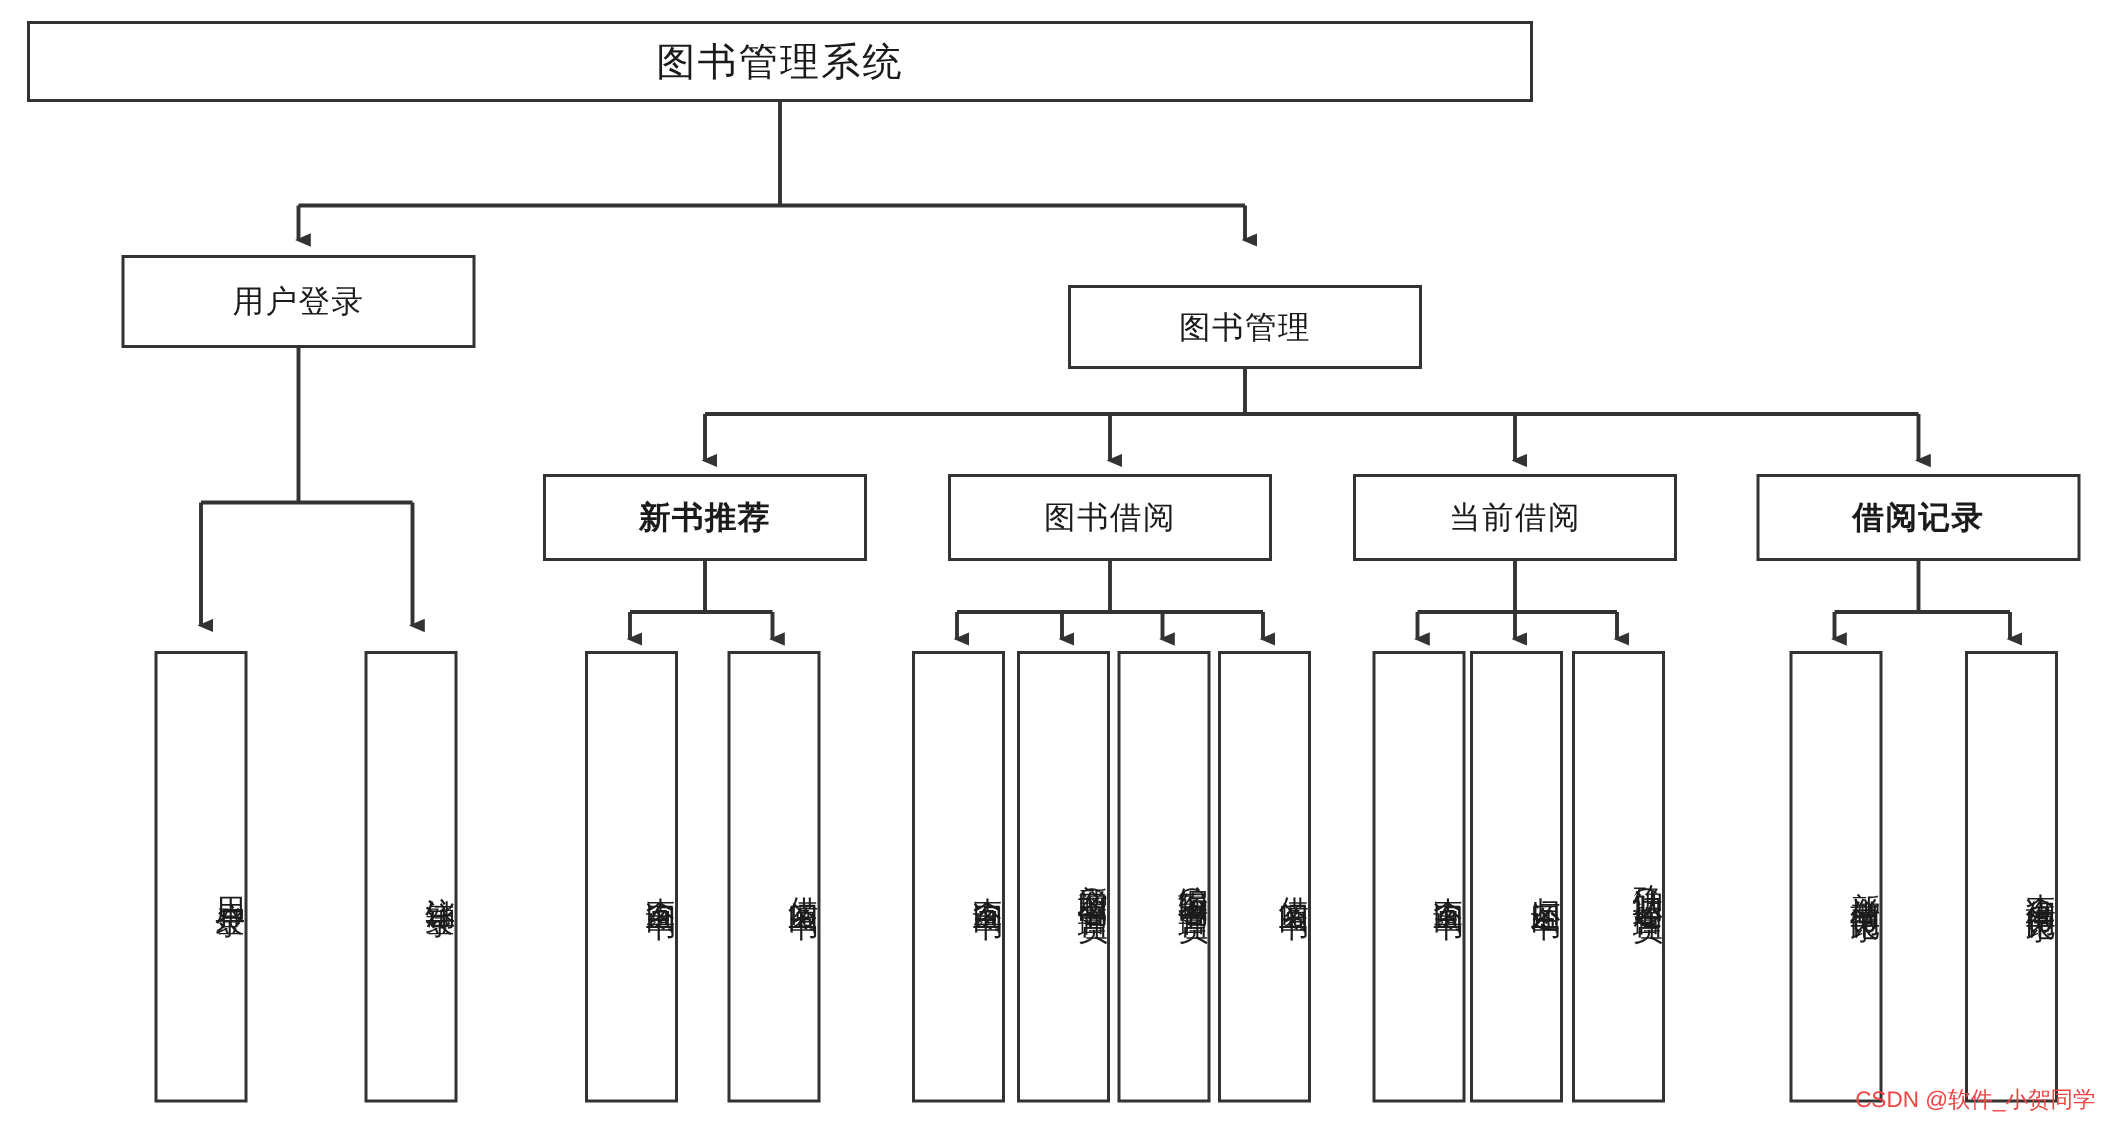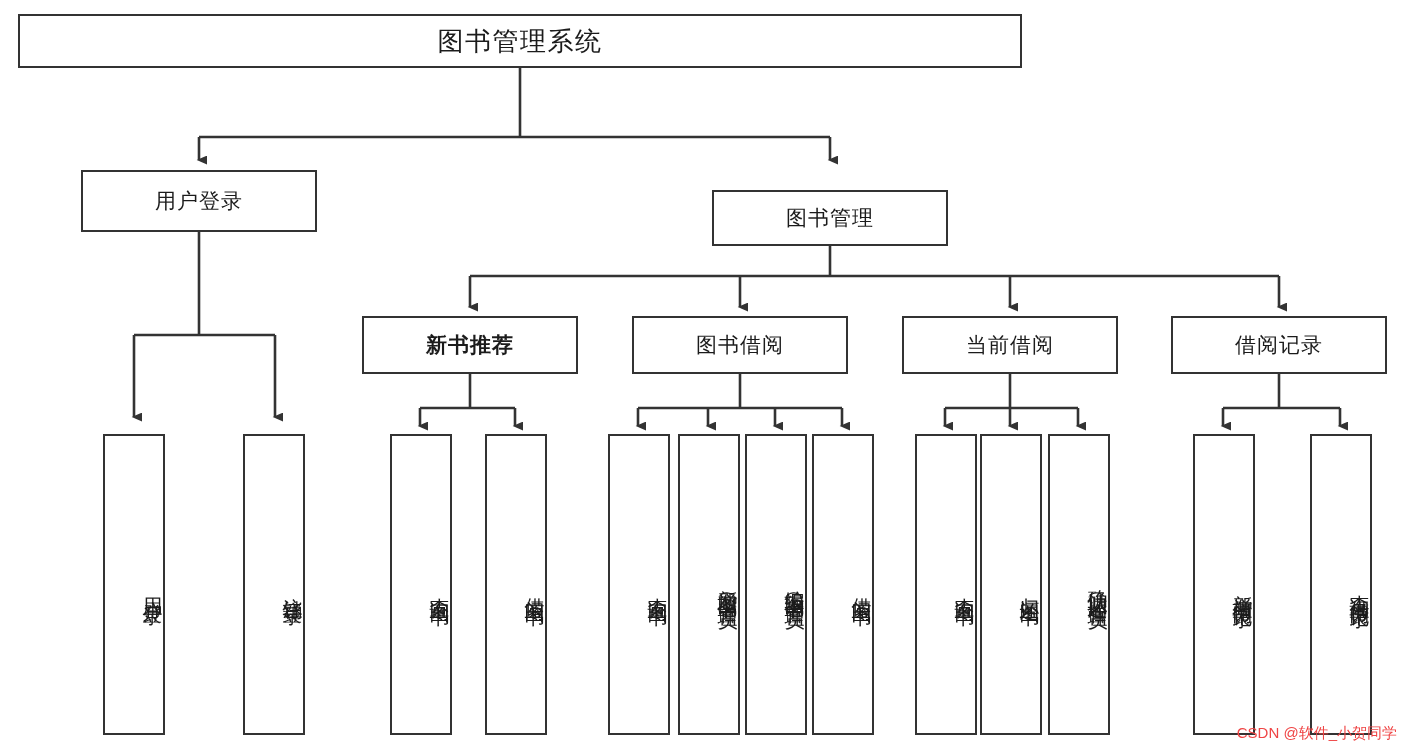--- a/index.html
+++ b/index.html
@@ -125,21 +125,21 @@
   </svg>
 
   <div class="node title" style="left:18px; top:14px; width:1004px; height:54px;">图书管理系统</div>
 
   <div class="node horiz" style="left:81px; top:170px; width:236px; height:62px;">用户登录</div>
   <div class="node horiz" style="left:712px; top:170px; width:236px; height:56px;margin-top:20px;">图书管理</div>
 
   <div class="node horiz" style="left:362px; top:316px; width:216px; height:58px;font-weight:bold;">新书推荐</div>
   <div class="node horiz" style="left:902px; top:316px; width:216px; height:58px;">当前借阅</div>
   <div class="node horiz" style="left:632px; top:316px; width:216px; height:58px;">图书借阅</div>
-  <div class="node horiz" style="left:1171px; top:316px; width:216px; height:58px;">借阅记录</div>
+  <div class="node horiz" style="left:1171px; top:316px; width:216px; height:58px;font-weight:bold;">借阅记录</div>
 
   <div class="node vert" style="left:103px; top:434px; width:62px; height:301px;">
     <span class="vtext">用户登录</span>
   </div>
   <div class="node vert" style="left:243px; top:434px; width:62px; height:301px;">
     <span class="vtext">注销登录</span>
   </div>
 
   <div class="node vert" style="left:390px; top:434px; width:62px; height:301px;">
     <span class="vtext">查询图书</span>

